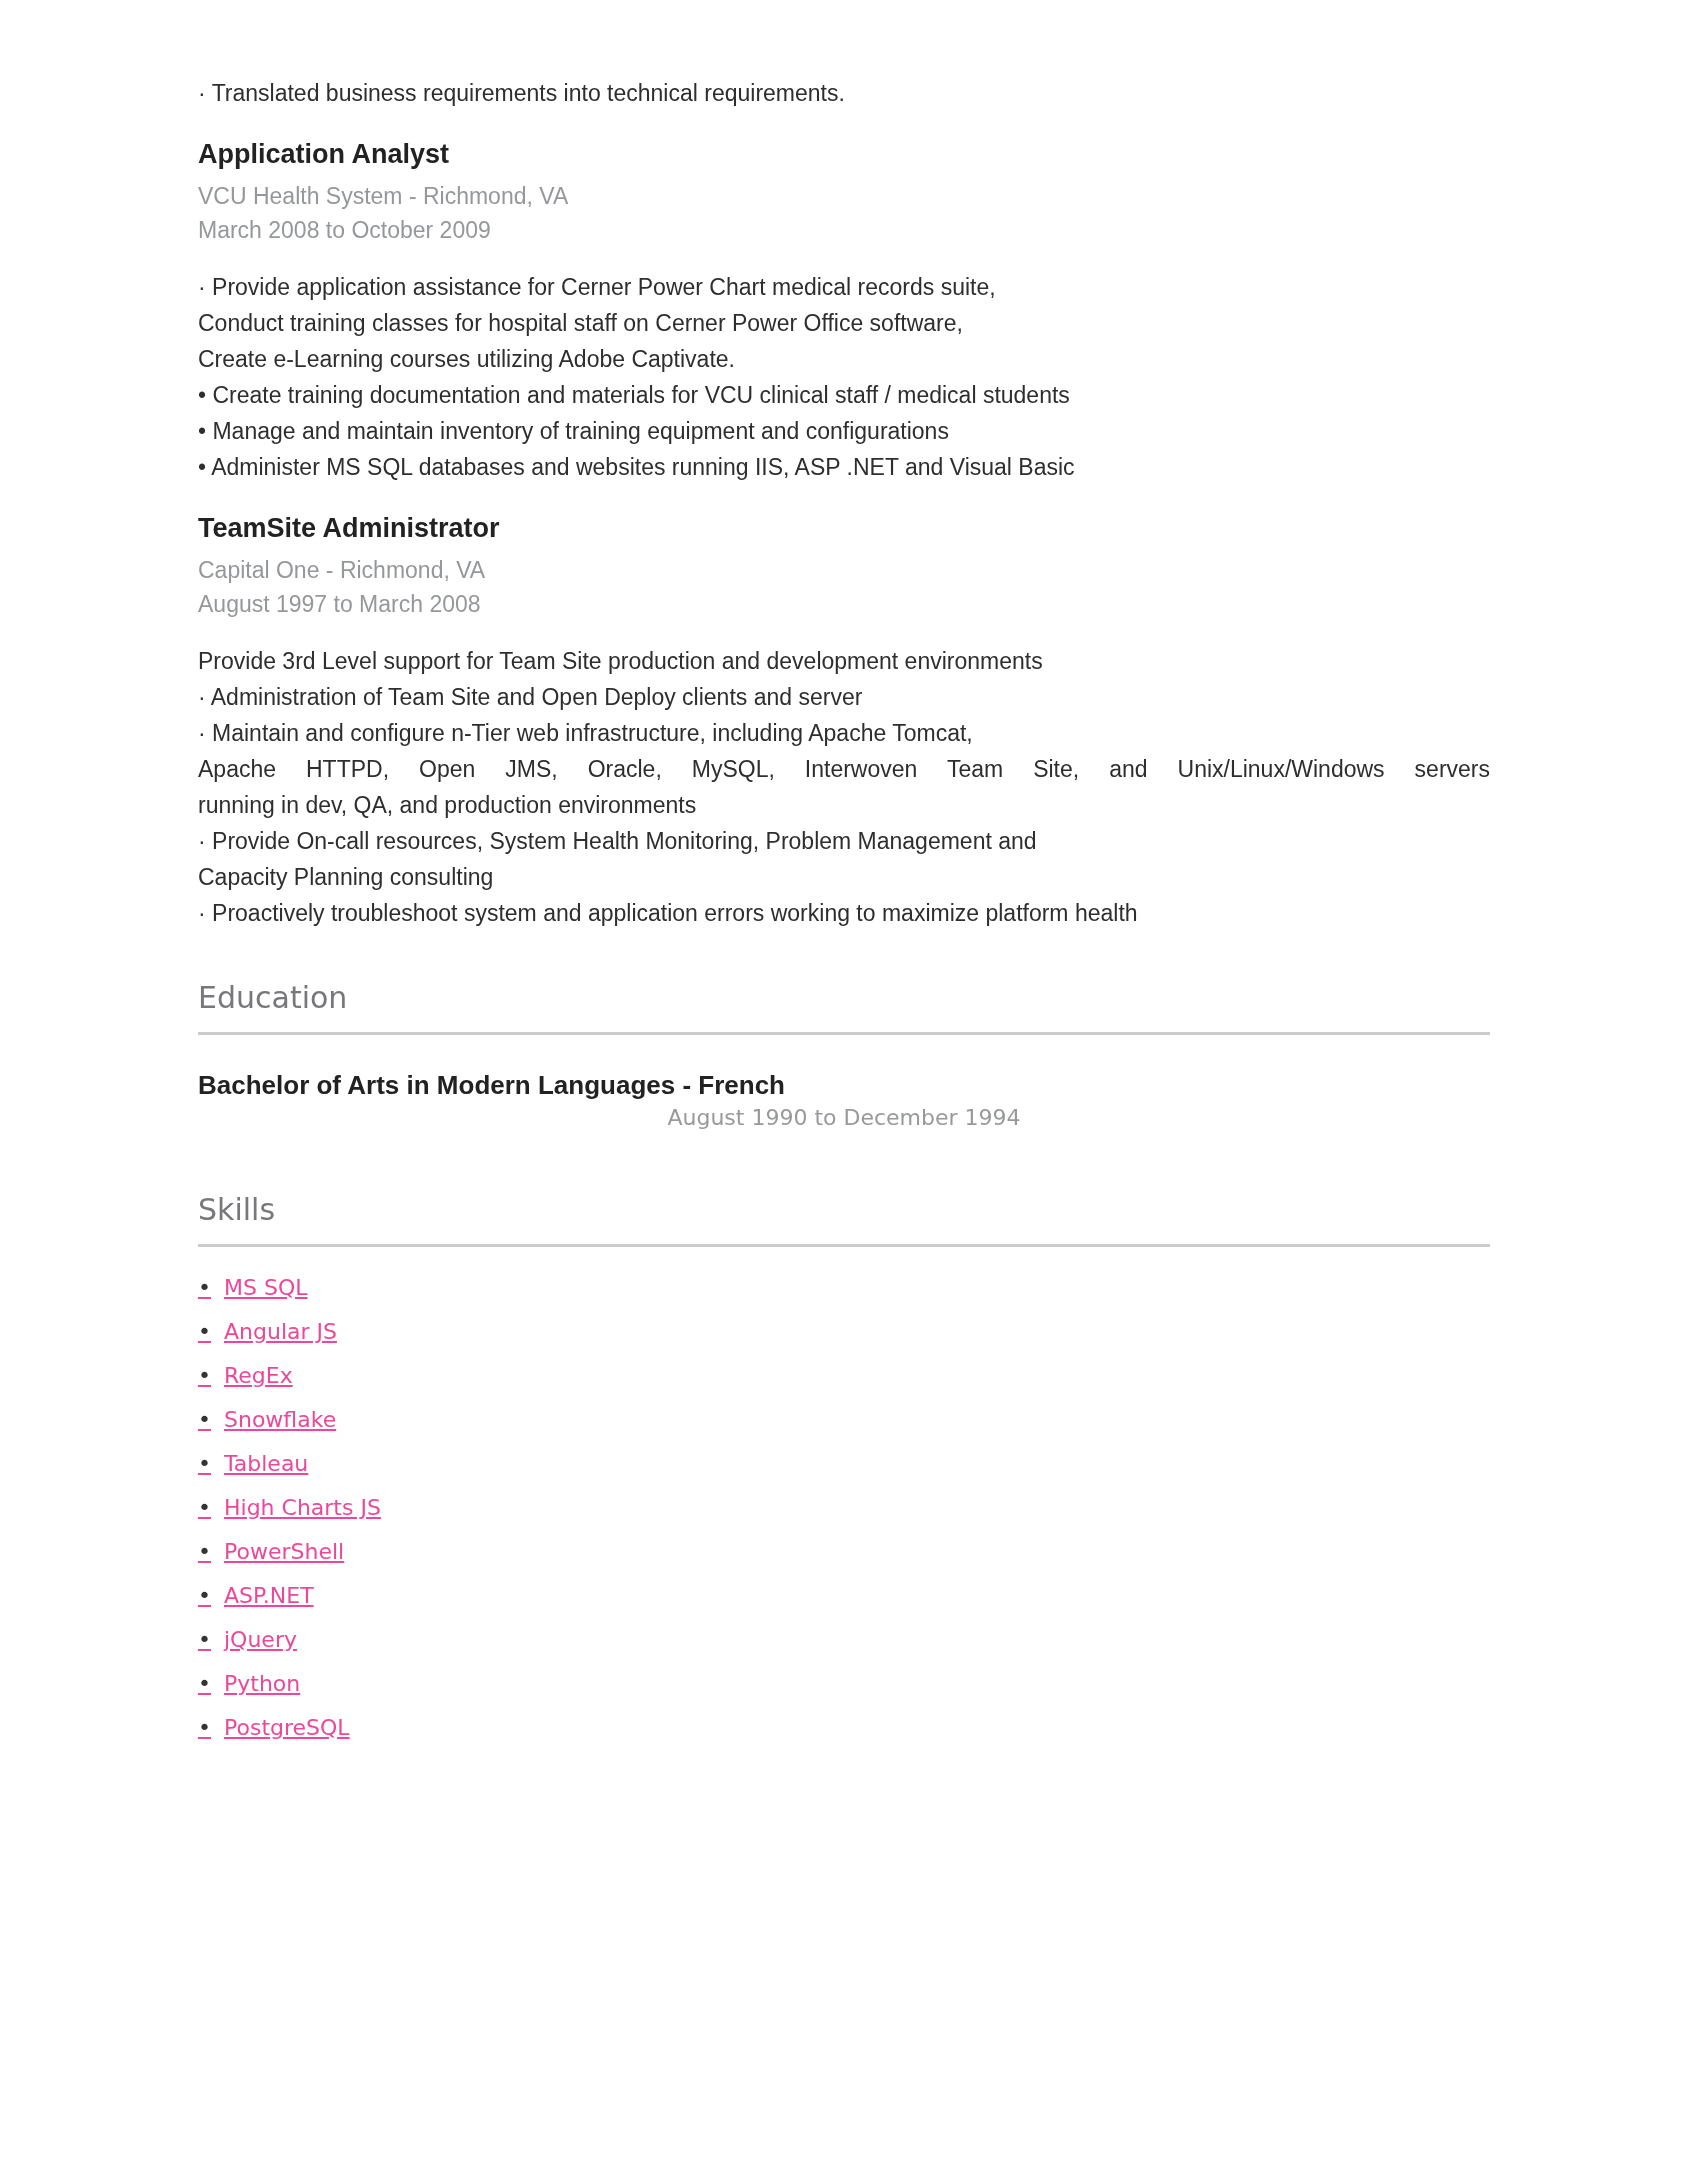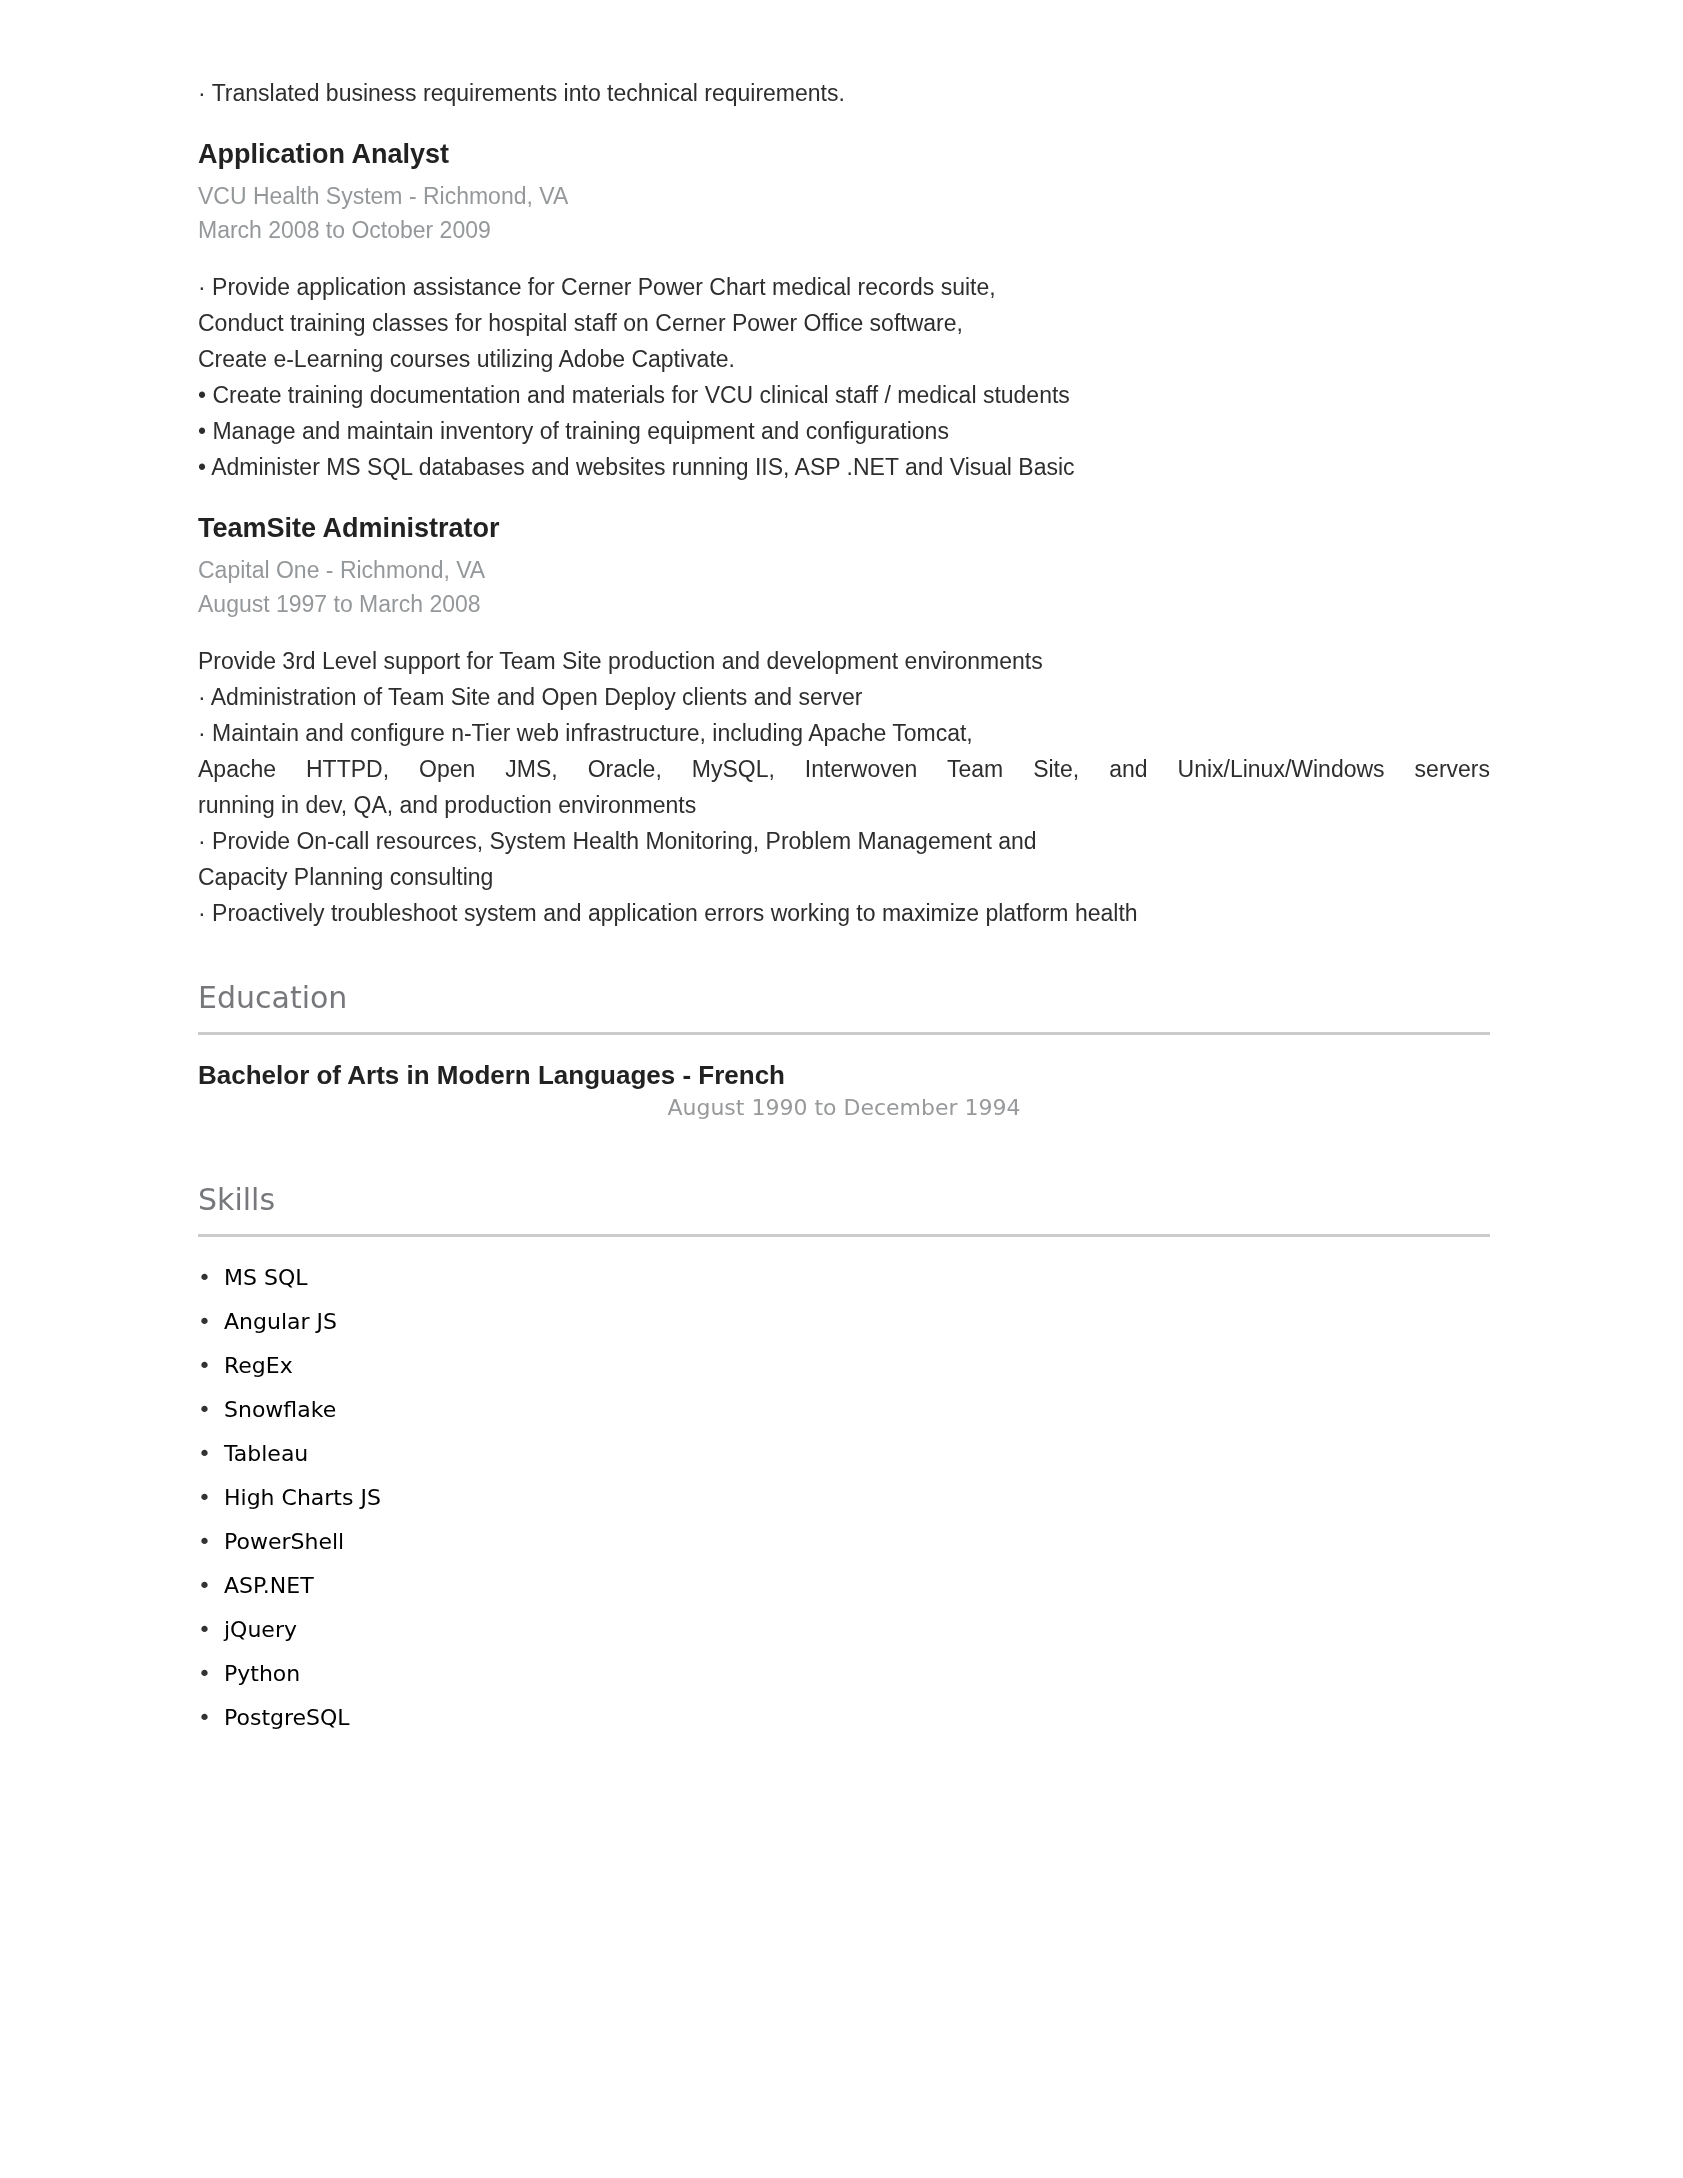--- a/index.html
+++ b/index.html
@@ -51,41 +51,42 @@
   }
   .divider {
     height: 3px;
     background: #cbcbcb;
     margin-top: 15px;
     width: 100%;
   }
   .degree {
     font: bold 26px/32px "Liberation Sans", sans-serif;
     color: #222222;
-    margin: 24px 0 0 0;
+    margin: 34px 0 0 0;
   }
   .school {
     font: 22px/33px "DejaVu Sans", sans-serif;
     color: #3f3f41;
     margin-top: 4px;
   }
   .edu-dates {
     font: 22px/33px "DejaVu Sans", sans-serif;
     color: #97999b;
     text-align: center;
   }
   ul.skills {
     list-style: none;
     margin: 28px 0 0 0;
     padding: 0;
   }
   ul.skills li {
     font: 22px/26px "DejaVu Sans", sans-serif;
-    color: #000000;
+    color: #ec4899;
     margin-bottom: 18px;
+    text-decoration: underline;
   }
   ul.skills li::before {
     content: "\2022";
     margin-right: 13px;
     color: #333333;
   }
 </style>
 </head>
 <body>
 

